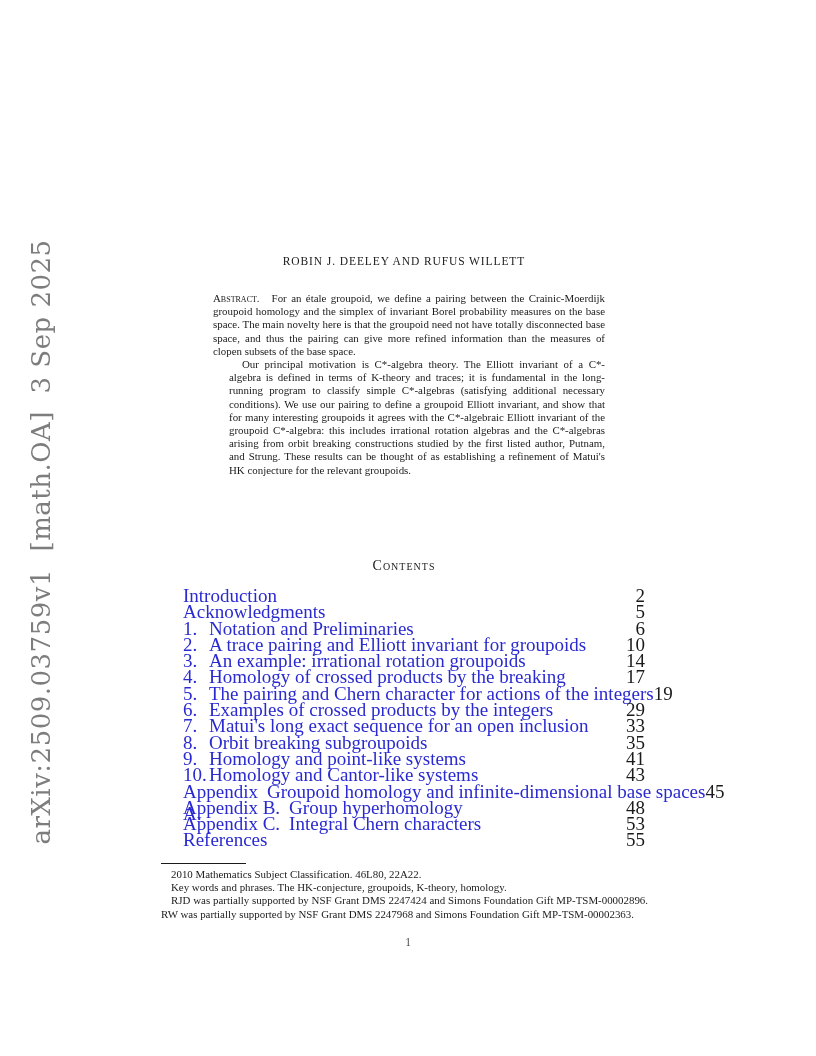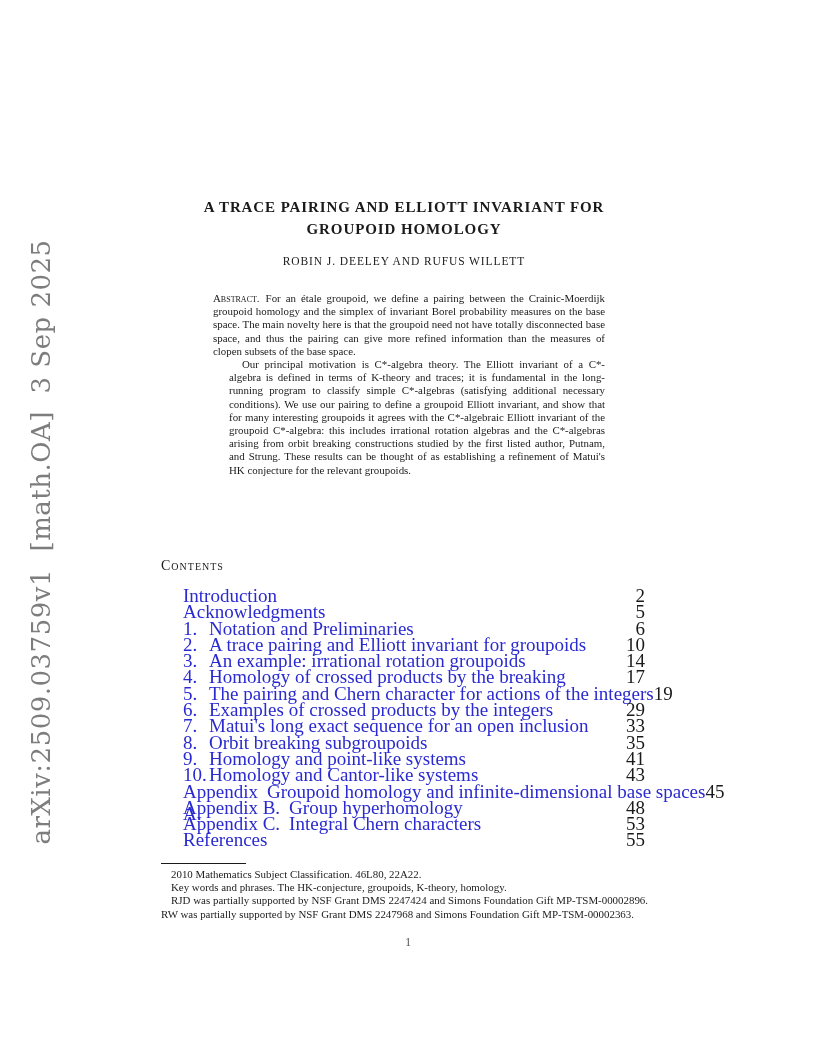--- a/index.html
+++ b/index.html
@@ -22,24 +22,24 @@
   .authors {
     position:absolute; top:255px; left:161px; width:486px;
     text-align:center; font-size:11.5px; letter-spacing:0.9px;
   }
   .abstract {
     position:absolute; top:292px; left:213px; width:392px;
     font-size:10.9px; line-height:13.2px; text-align:justify;
   }
   .abstract p { margin:0; }
   .abstract .p2 { text-indent:13px;margin-left:16px; }
-  .abs-label { font-variant:small-caps; margin-right:6px; }
+  .abs-label { font-variant:small-caps; margin-right:12px; }
   .contents-heading {
     position:absolute; top:558px; left:161px; width:486px;
-    text-align:left; font-variant:small-caps; font-size:14px; letter-spacing:1px;
+    text-align:center; font-variant:small-caps; font-size:14px; letter-spacing:1px;
   }
   .toc { position:absolute; top:585px; left:183px; width:462px; font-size:19px; }
   .toc-row { display:flex; align-items:baseline; height:16.3px; color:#2a2ad0; cursor:pointer; }
   .toc-row.num .toc-num { min-width:26px; }
   .toc-row.app .toc-num { margin-right:9px; }
   .toc-title { white-space:nowrap; }
   .toc-fill { flex:1; }
   .toc-page { color:#1a1a1a; }
   .fn-rule {
     position:absolute; top:863px; left:161px; width:85px;
@@ -56,24 +56,20 @@
     text-align:center; font-size:11.5px; color:#4a4a4a;
   }
 </style>
 </head>
 <body>
 
 <div class="page">
 
   <div class="watermark">arXiv:2509.03759v1  [math.OA]  3 Sep 2025</div>
 
-  <div class="title">
-    <div>A TRACE PAIRING AND ELLIOTT INVARIANT FOR</div>
-    <div>GROUPOID HOMOLOGY</div>
-  </div>
 
   <div class="authors">ROBIN J. DEELEY AND RUFUS WILLETT</div>
 
   <div class="abstract">
     <p class="p1"><span class="abs-label">Abstract.</span><span>For an étale groupoid, we define a pairing between the Crainic-Moerdijk groupoid homology and the simplex of invariant Borel probability measures on the base space. The main novelty here is that the groupoid need not have totally disconnected base space, and thus the pairing can give more refined information than the measures of clopen subsets of the base space.</span></p>
     <p class="p2">Our principal motivation is C*-algebra theory. The Elliott invariant of a C*-algebra is defined in terms of K-theory and traces; it is fundamental in the long-running program to classify simple C*-algebras (satisfying additional necessary conditions). We use our pairing to define a groupoid Elliott invariant, and show that for many interesting groupoids it agrees with the C*-algebraic Elliott invariant of the groupoid C*-algebra: this includes irrational rotation algebras and the C*-algebras arising from orbit breaking constructions studied by the first listed author, Putnam, and Strung. These results can be thought of as establishing a refinement of Matui's HK conjecture for the relevant groupoids.</p>
   </div>
 
   <div class="contents-heading">Contents</div>
 

